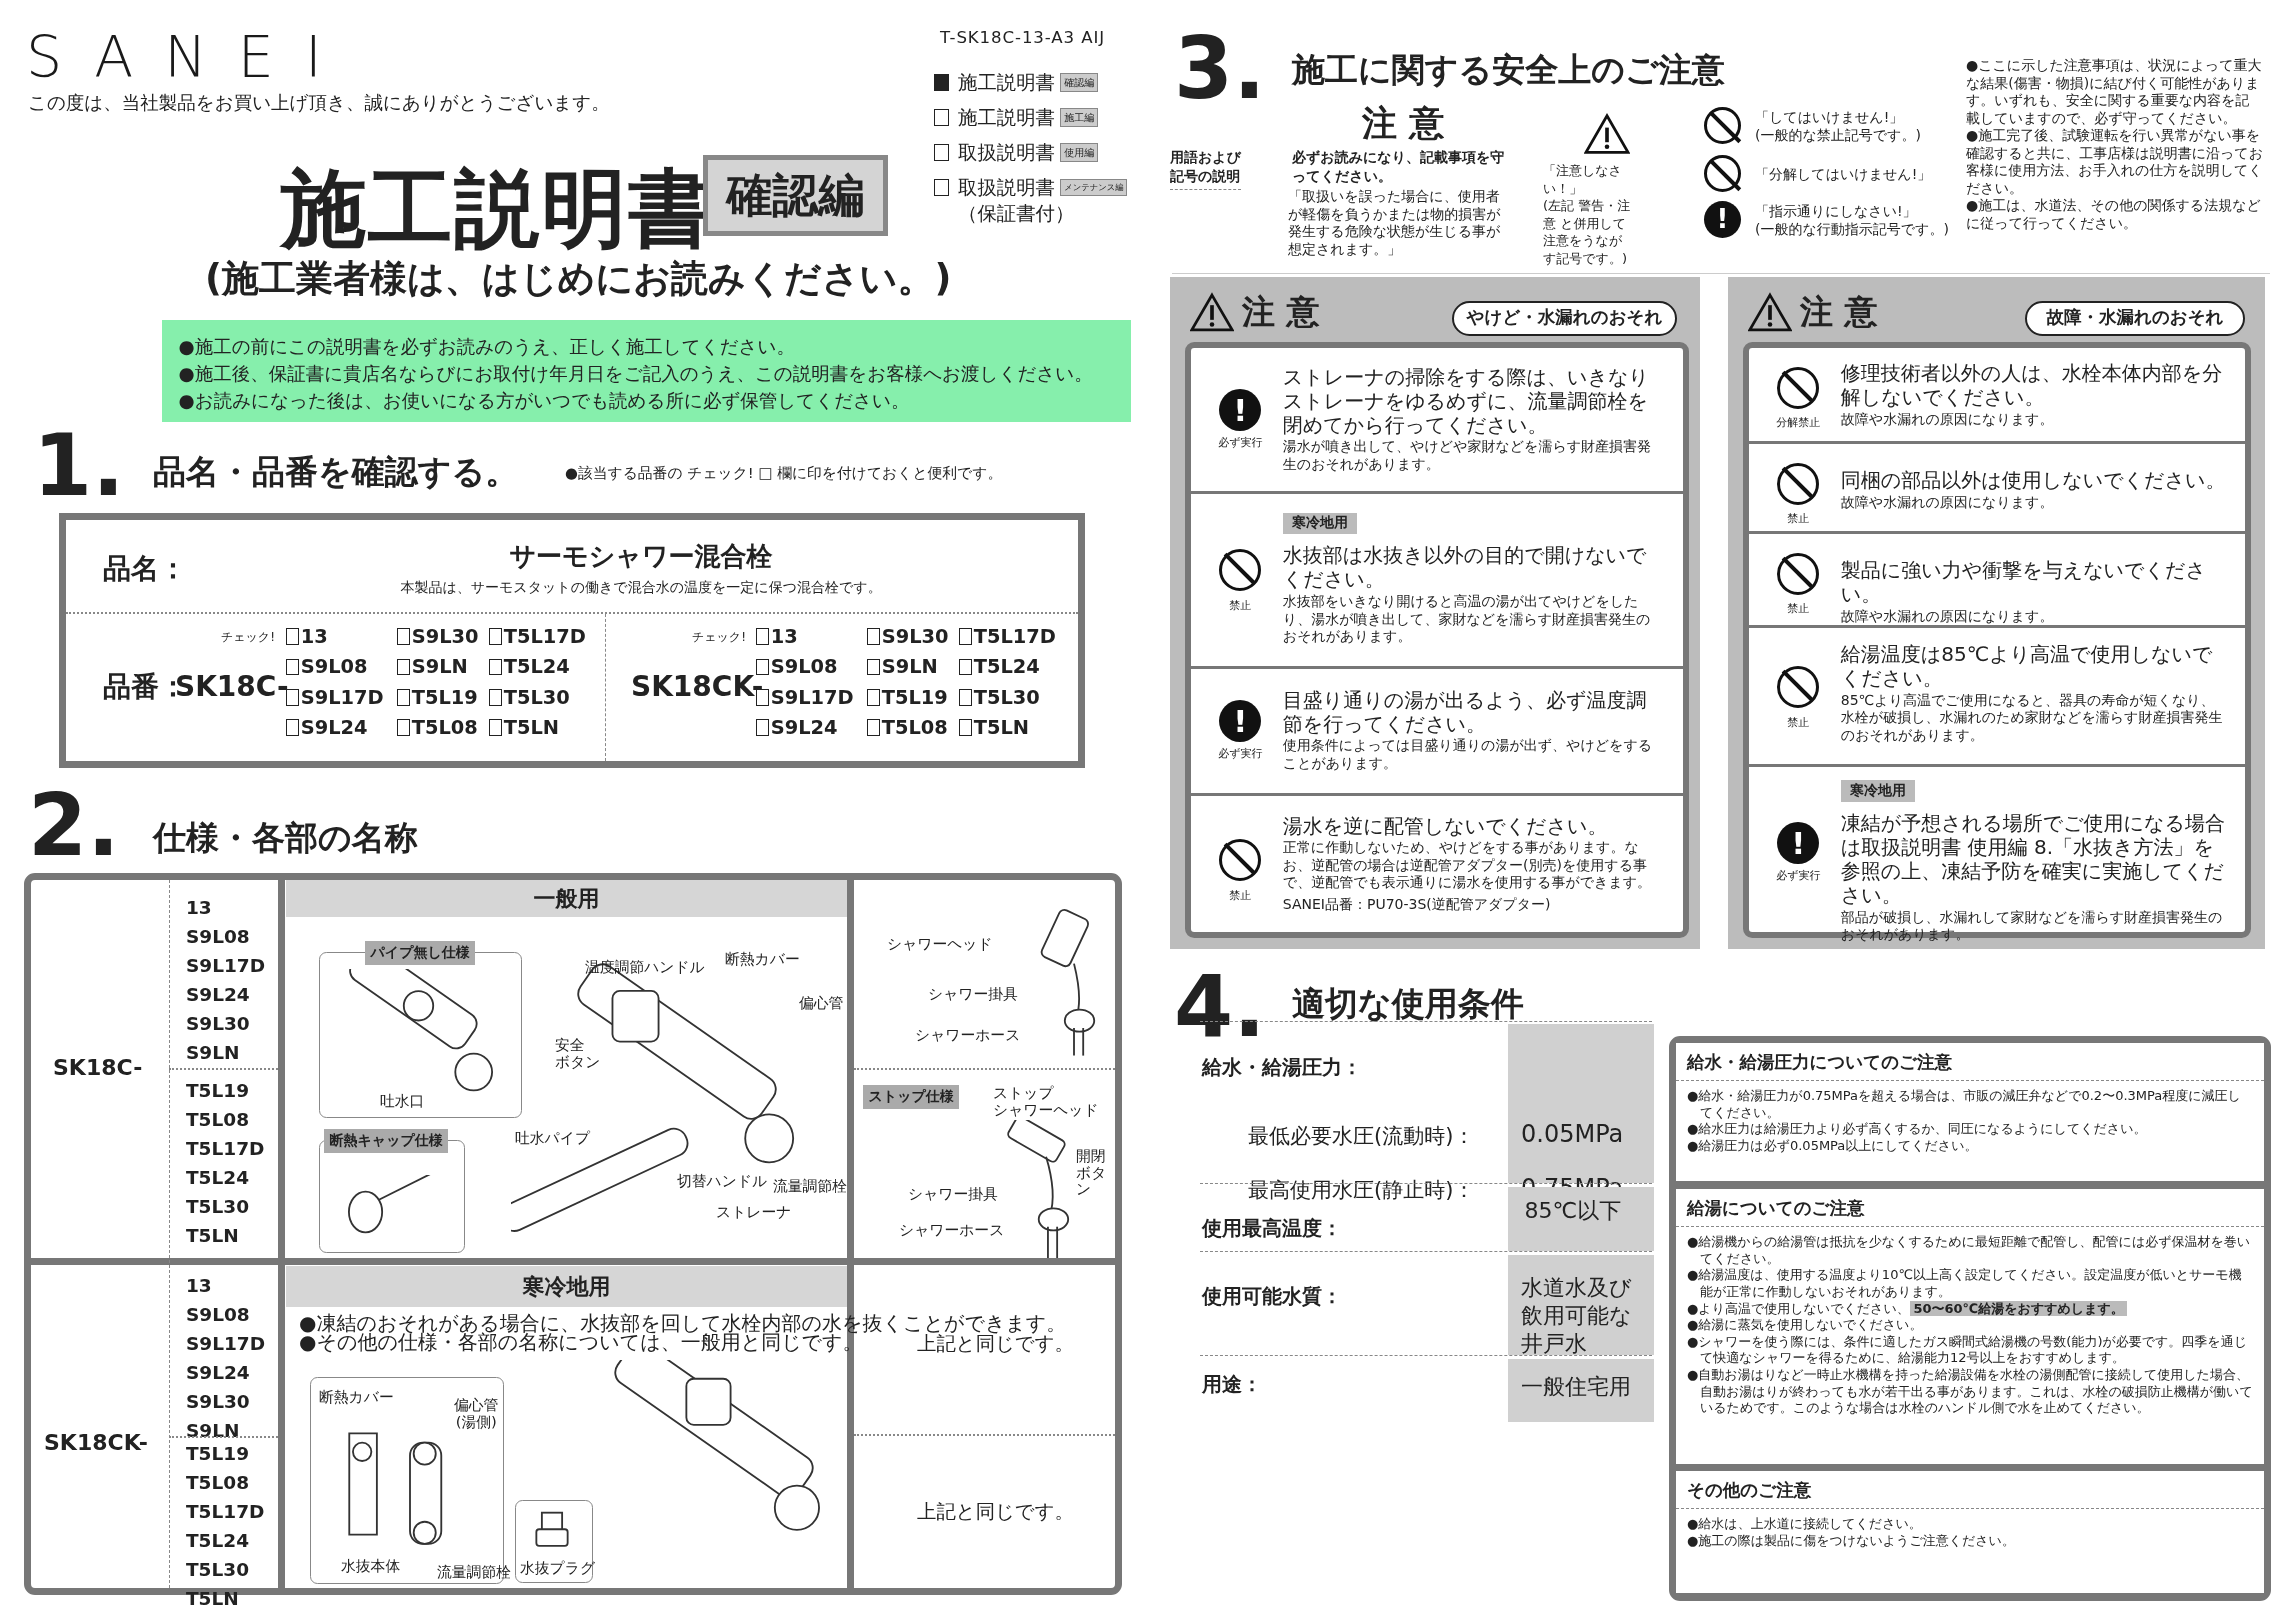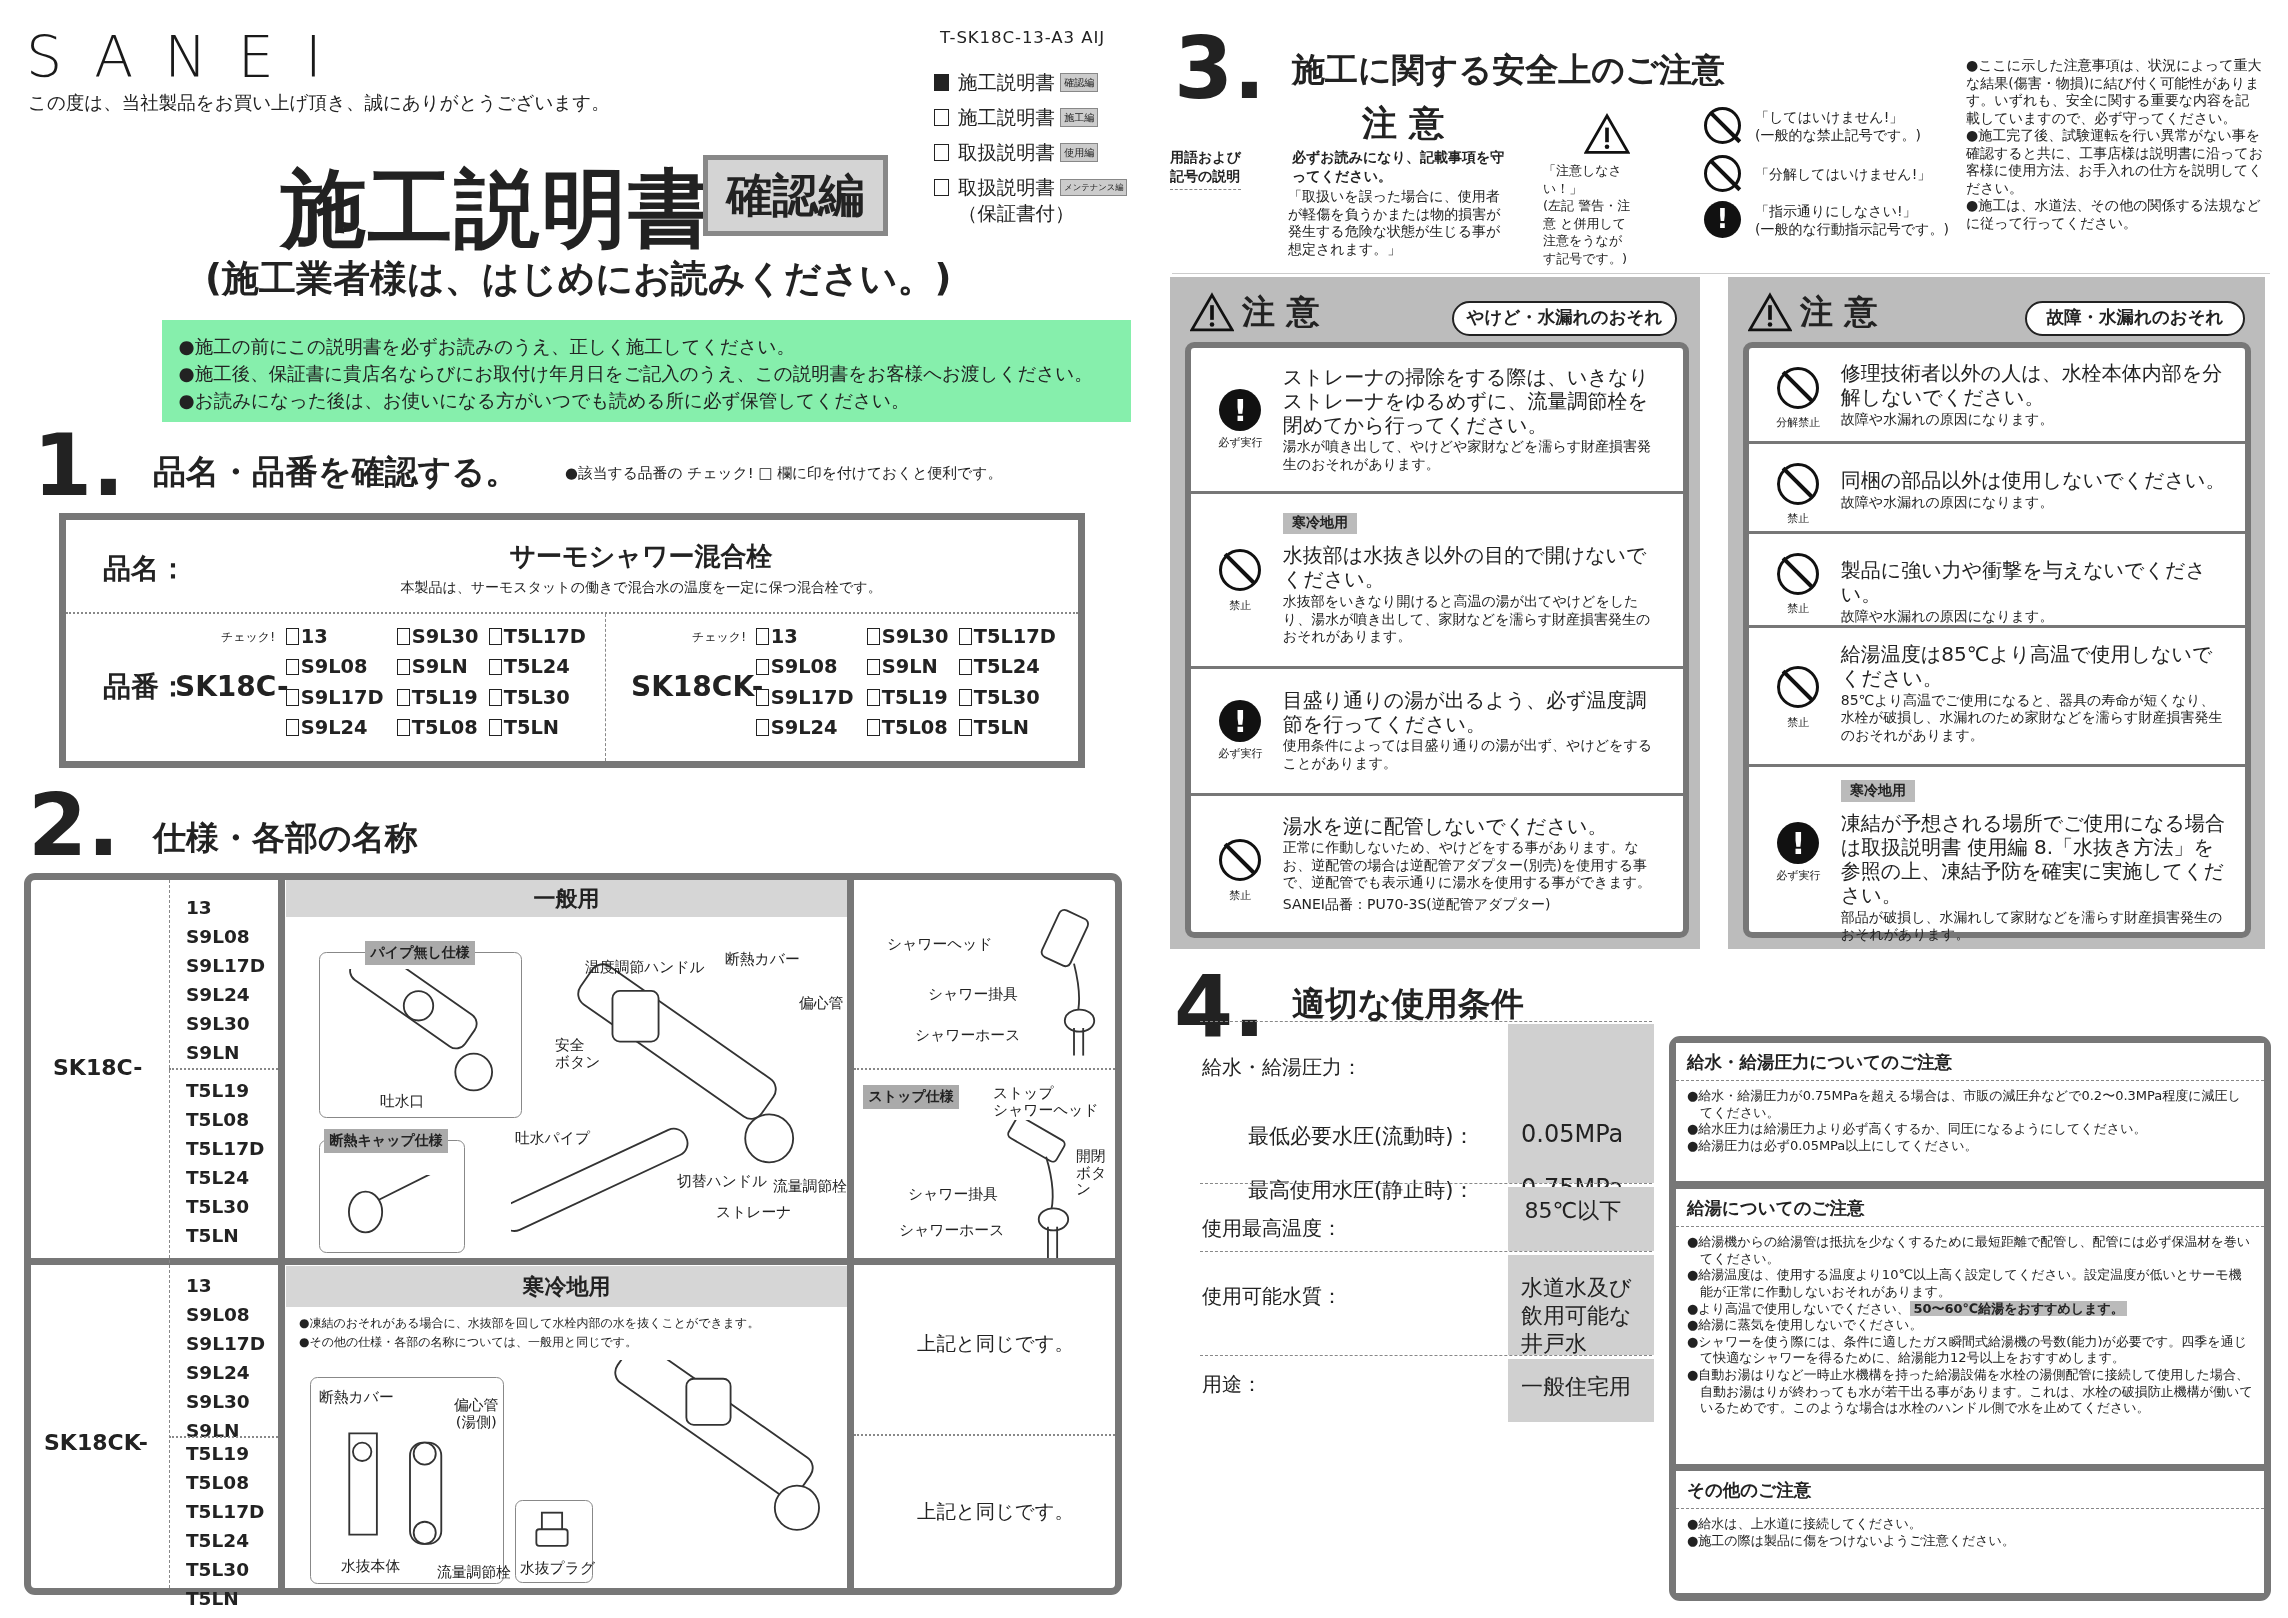--- a/index.html
+++ b/index.html
@@ -57,21 +57,21 @@
 .item .txt{position:absolute;left:92px;right:18.5px}
 .item .main{font-size:20px;line-height:24px}
 .item .sub{font-size:14px;line-height:17.5px;margin-top:1.8px}
 .item .cold{display:inline-block;background:#bbb;font-size:14px;font-weight:bold;padding:1.8px 9.2px;margin-bottom:9.2px}
 .circ{display:inline-block;width:42px;height:42px;border-radius:50%;position:relative}
 .circ.excl{background:#111;color:#fff;font-size:31px;font-weight:bold;line-height:42px;text-align:center}
 .circ.ban{border:3.7px solid #111}
 .circ.ban::after{content:"";position:absolute;left:15.7px;top:-3.7px;width:3.7px;height:42px;background:#111;transform:rotate(-45deg)}
 
 .cond-row{position:absolute;left:1200px;width:452px;border-top:1.8px dashed #888}
-.cond-lbl{position:absolute;font-size:20px;font-weight:normal}
+.cond-lbl{position:absolute;font-size:20px;font-weight:bold}
 .cond-val{position:absolute;background:#d0d0d0;font-size:22px}
 .notebox{position:absolute;left:1669px;top:1036px;width:602px;height:565px;border:7.4px solid #777;border-radius:11px;background:#777}
 .notesec{position:absolute;left:0;right:0;background:#fff}
 .notesec h4{font-size:17.5px;font-weight:bold;padding:7.4px 11px 5.5px;border-bottom:1.8px dashed #888}
 .notesec ul{list-style:none;padding:7.4px 11px;font-size:13px;line-height:16.6px}
 .notesec li{padding-left:13px;text-indent:-13px}
 .hl{background:#bbb;font-weight:bold;padding:0 3.7px}
 </style>
 </head>
 <body>
@@ -346,21 +346,21 @@
   <div class="abs models" style="left:155px;top:559px">
     <div>T5L19</div>
       <div>T5L08</div>
       <div>T5L17D</div>
       <div>T5L24</div>
       <div>T5L30</div>
       <div>T5LN</div>
   </div>
 
   <div class="panelhead" style="left:255px;top:386px;width:561px;height:41px;line-height:41px">寒冷地用</div>
-  <div class="abs" style="left:268px;top:434px;font-size:12px;line-height:19.4px">
+  <div class="abs" style="left:268px;top:434px;font-size:20px;line-height:19.4px">
     <div>●凍結のおそれがある場合に、水抜部を回して水栓内部の水を抜くことができます。</div>
     <div>●その他の仕様・各部の名称については、一般用と同じです。</div>
   </div>
   <div class="subbox" style="left:279px;top:497px;width:194px;height:207px"></div>
   <div class="lbl" style="left:288px;top:508px">断熱カバー</div>
   <div class="lbl" style="left:423px;top:517px;white-space:pre-line;line-height:16.6px;text-align:center">偏心管
 (湯側)</div>
   <svg class="abs" style="left:305px;top:535px" width="148" height="138" viewBox="0 0 160 150">
       <g fill="#fff" stroke="#333" stroke-width="2">
         <path d="M14 20 h30 v110 h-30 z"></path>

